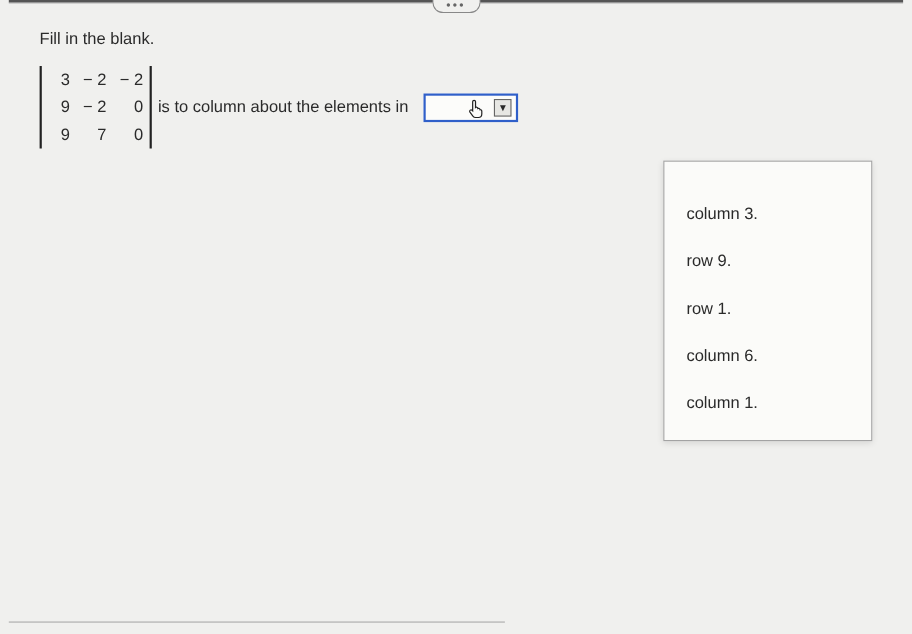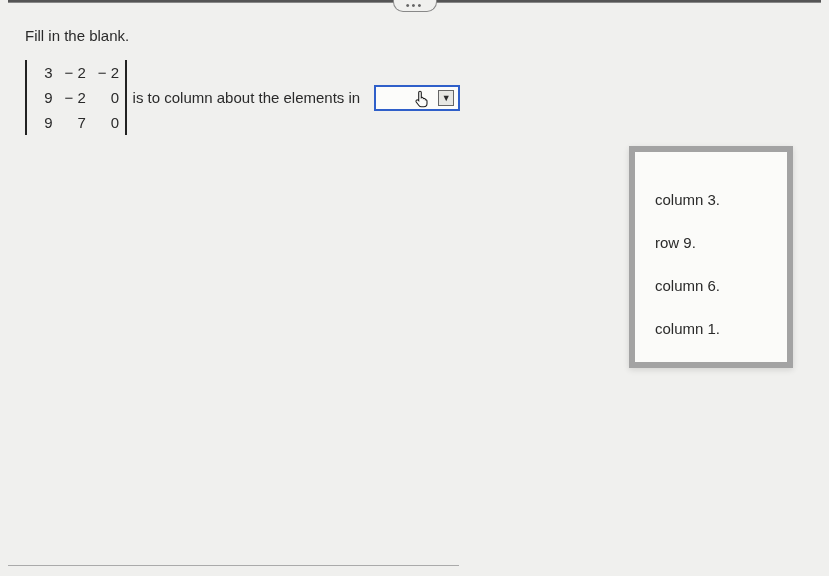--- a/index.html
+++ b/index.html
@@ -31,21 +31,21 @@
       border-top: none;
       border-radius: 0 0 10px 10px;
       display: flex;
       align-items: center;
       justify-content: center;
       color: #666;
       font-size: 11px;
       letter-spacing: 2px;
     }
     .content {
-      padding: 24px 25px;
+      padding: 24px 36px;
       color: #2a2a2a;
       font-size: 15px;
       position: relative;
     }
     .instruction {
       margin-bottom: 14px;
     }
     .question-line {
       display: flex;
       align-items: center;
@@ -99,23 +99,23 @@
       background: #e7e7e3;
       display: flex;
       align-items: center;
       justify-content: center;
       font-size: 9px;
     }
     .options-panel {
       position: absolute;
       right: 36px;
       top: 146px;
-      width: 164px;
+      width: 190px;
       background: #fbfbf9;
-      border: 6px solid #a3a3a3;
+      border: 1px solid #a3a3a3;
       box-shadow: 0 2px 6px rgba(0,0,0,0.12);
       padding: 26px 0 12px 0;
     }
     .option-item {
       padding: 13px 20px;
       font-size: 15px;
       color: #2a2a2a;
       cursor: pointer;
     }
     .bottom-border {
@@ -164,17 +164,18 @@
         </svg>
       </span>
       <span class="dropdown-caret">▼</span>
     </span>
   </div>
 </div>
 
 <div class="options-panel">
   <div class="option-item">column 3.</div>
   <div class="option-item">row 9.</div>
+  <div class="option-item">row 1.</div>
   <div class="option-item">column 6.</div>
   <div class="option-item">column 1.</div>
 </div>
 
 <div class="bottom-border"></div>
 
 </body></html>

